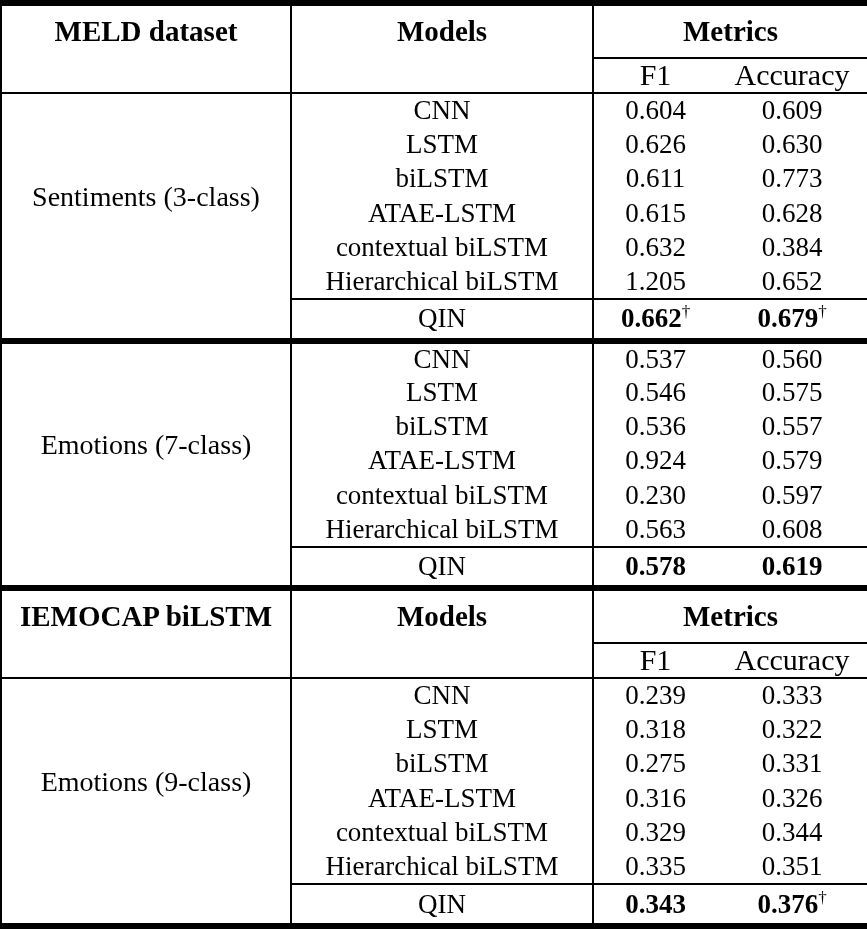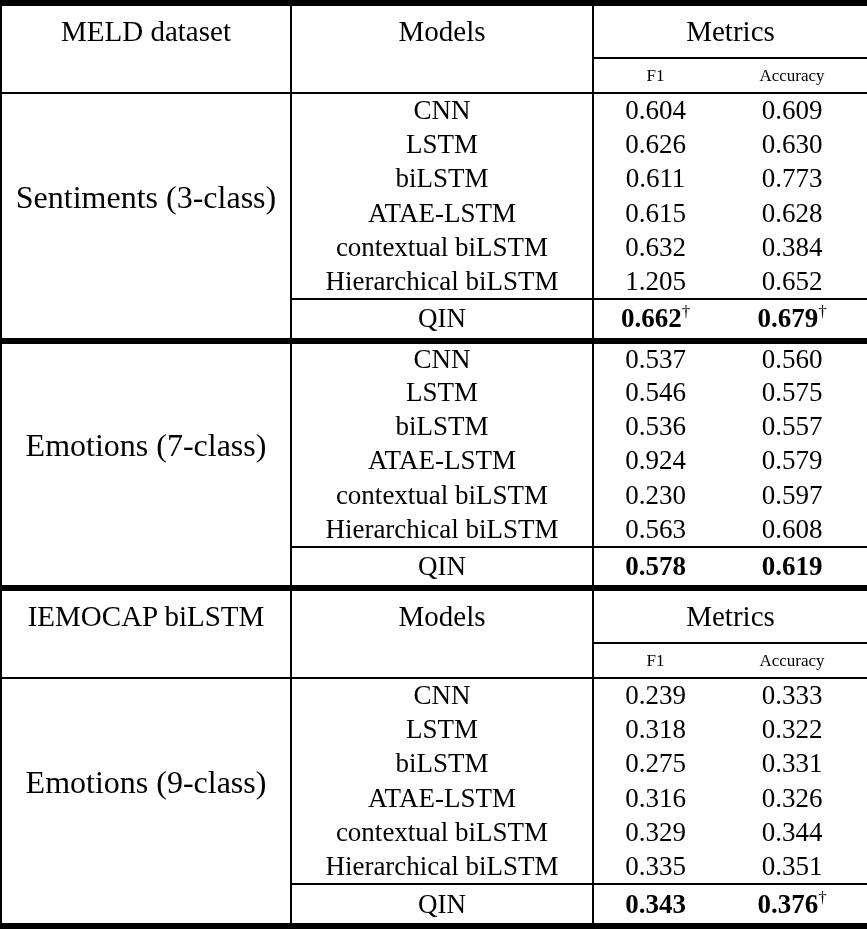--- a/index.html
+++ b/index.html
@@ -47,30 +47,30 @@
   .rule-thin-top     { border-top: 2px solid #000; }
   .rule-thin-bottom  { border-bottom: 2px solid #000; }
 
   .vl { border-left: 2px solid #000; }
 
   .edge-l { border-left: 2px solid #000; }
   .edge-r { border-right: 2px solid #000; }
 
   
   .hdr-main {
-    font-weight: normal;
+    font-weight: bold;
     font-size: 29px;
   }
   .hdr-sub {
-    font-size: 17px;
+    font-size: 30px;
   }
 
   
   .section-label {
-    font-size: 32px;
+    font-size: 28px;
   }
 
   
   tr.r-hdr-main   { height: 54px; }
   tr.r-hdr-sub    { height: 35px; }
   tr.r-data       { height: 34px; }
   tr.r-qin        { height: 41px; margin-top: 48px; }
 
   .val-bold { font-weight: bold; }
 

